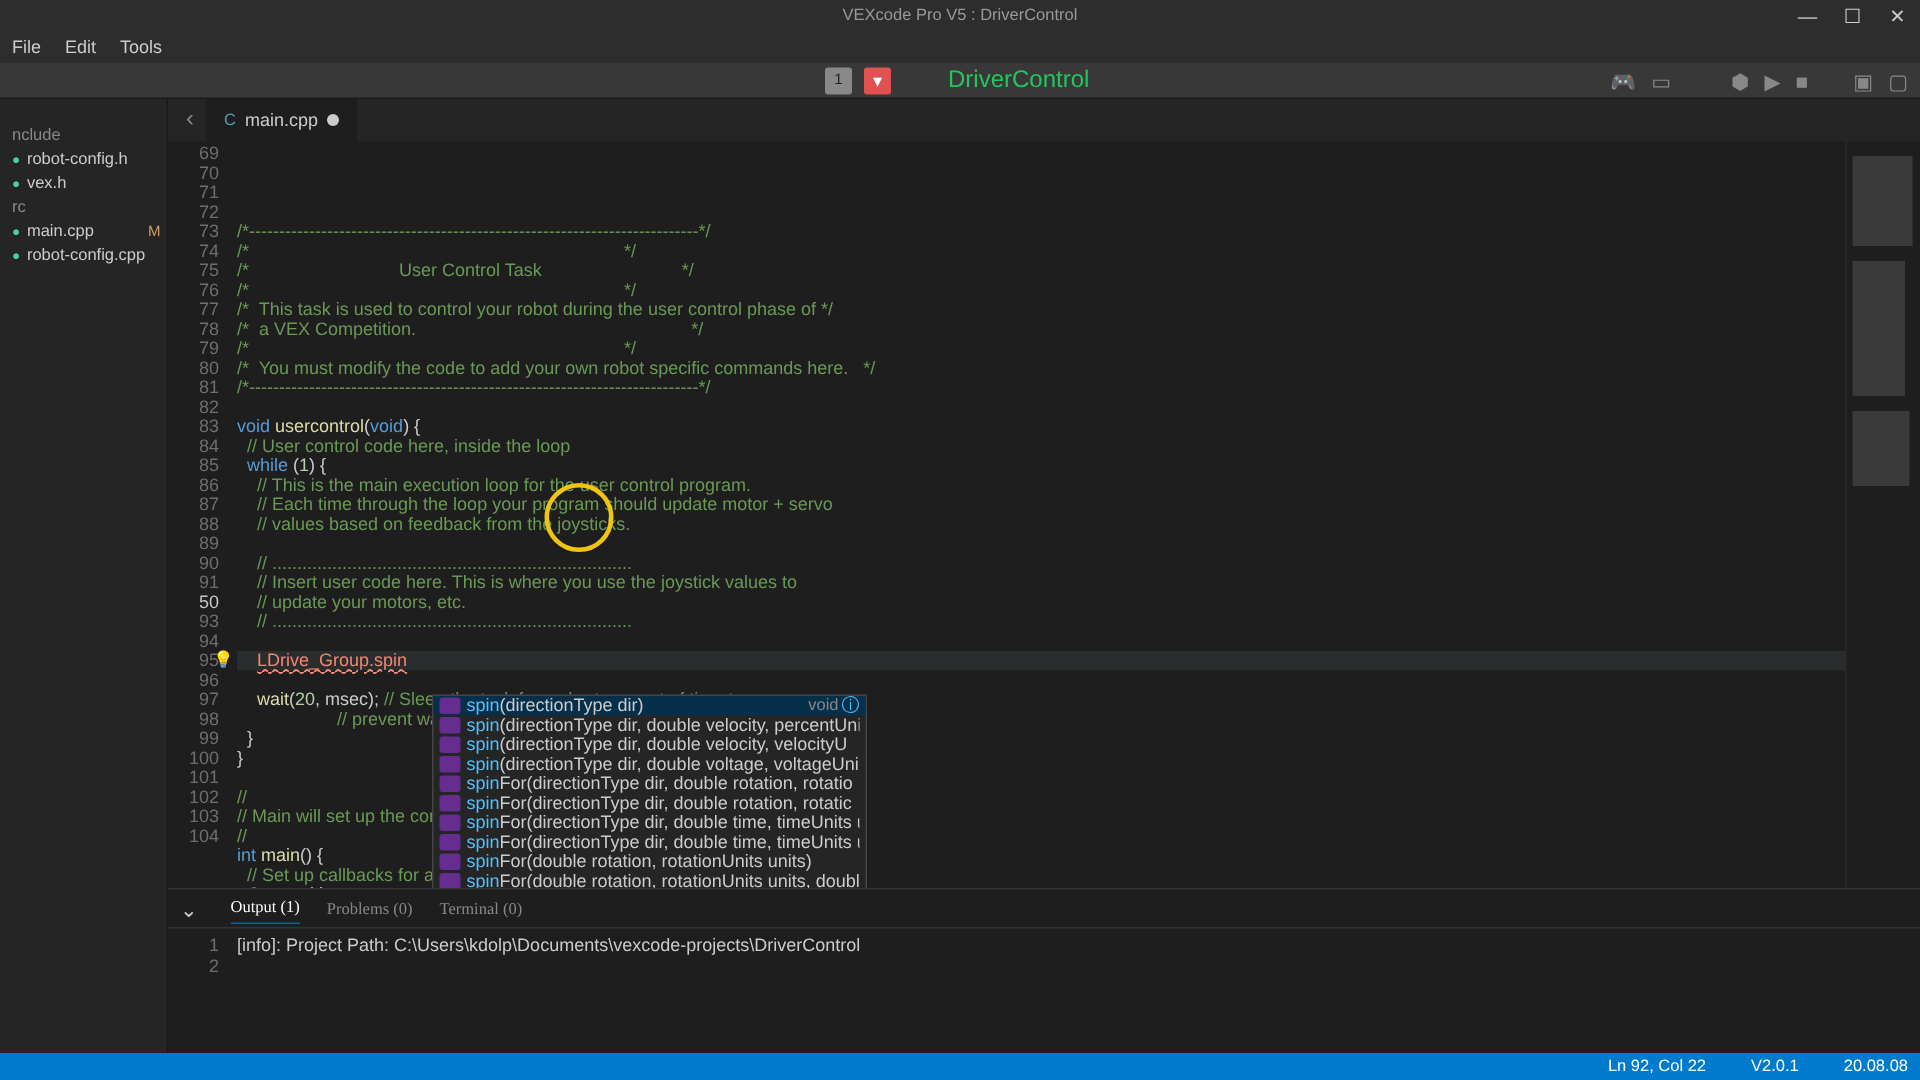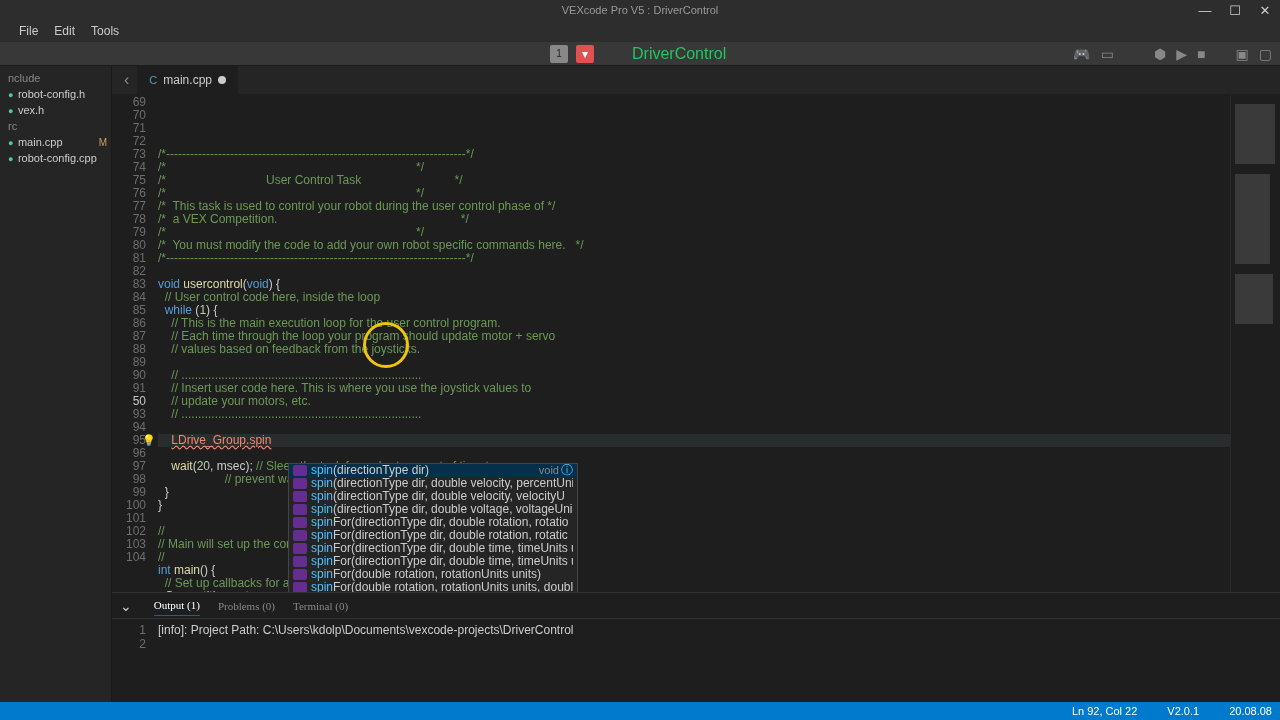--- a/index.html
+++ b/index.html
@@ -3,34 +3,34 @@
 <meta charset="utf-8">
 <style>
 * { margin: 0; padding: 0; box-sizing: border-box; font-family: "Segoe UI", Arial, sans-serif; }
 body { background: #1e1e1e; color: #cccccc; font-size: 12px; overflow: hidden; width: 1280px; height: 720px; }
 
 .titlebar { height: 20px; background: #2d2d2d; display: flex; align-items: center; justify-content: center; position: relative; }
 .titlebar .title { font-size: 11px; color: #999; }
 .titlebar .window-controls { position: absolute; right: 0; top: 0; display: flex; height: 20px; }
 .titlebar .window-controls span { width: 30px; display: flex; align-items: center; justify-content: center; color: #ccc; font-size: 13px; cursor: pointer; }
 
-.menubar { height: 22px; background: #2d2d2d; display: flex; align-items: center; padding-left: 19px; gap: 16px; font-size: 12px; color: #ccc; }
+.menubar { height: 22px; background: #2d2d2d; display: flex; align-items: center; padding-left: 8px; gap: 16px; font-size: 12px; color: #ccc; }
 .menubar span { cursor: pointer; }
 
 .toolbar { height: 24px; background: #383838; display: flex; align-items: center; position: relative; border-bottom: 1px solid #1a1a1a; }
 .toolbar .slot { position: absolute; left: 550px; display: flex; align-items: center; gap: 8px; }
 .toolbar .slot-icon { width: 18px; height: 18px; background: #888; border-radius: 2px; display:flex; align-items:center; justify-content:center; color:#222; font-size:10px;}
 .toolbar .err-icon { width: 18px; height: 18px; background: #e05252; display:flex; align-items:center; justify-content:center; color:#fff; font-size:12px; border-radius:2px;}
 .toolbar .project-name { color: #22c55e; font-size: 16px; margin-left: 30px; }
 .toolbar .right-icons { position: absolute; right: 8px; display: flex; gap: 10px; align-items:center; }
 .toolbar .right-icons span { color: #888; font-size: 14px; cursor: pointer; }
 
 .workspace { display: flex; height: calc(720px - 20px - 22px - 24px - 18px); }
 
-.sidebar { width: 112px; background: #252526; border-right: 1px solid #1a1a1a; padding-top: 4px; }
+.sidebar { width: 112px; background: #252526; border-right: 1px solid #1a1a1a; padding-top: 16px; }
 .sidebar .file-item { padding: 2px 4px 2px 8px; font-size: 11px; color: #ccc; cursor: pointer; display:flex; align-items:center; justify-content:space-between; }
 .sidebar .file-item.dim { color: #888; }
 .sidebar .file-item .dot { color: #4ec9b0; font-size: 9px; margin-right: 2px; }
 .sidebar .badge { color: #d19a66; font-size: 10px; }
 
 .editor-area { flex: 1; display: flex; flex-direction: column; background: #1e1e1e; }
 .editor-tabbar { height: 28px; background: #252526; display: flex; align-items: center; padding-left: 4px; }
 .editor-tabbar .back { color: #888; font-size: 16px; padding: 0 8px; cursor:pointer; }
 .editor-tab { height: 28px; display: flex; align-items: center; padding: 0 12px; background: #1e1e1e; gap: 6px; font-size: 12px; }
 .editor-tab .icon { color: #519aba; font-size: 11px; }

